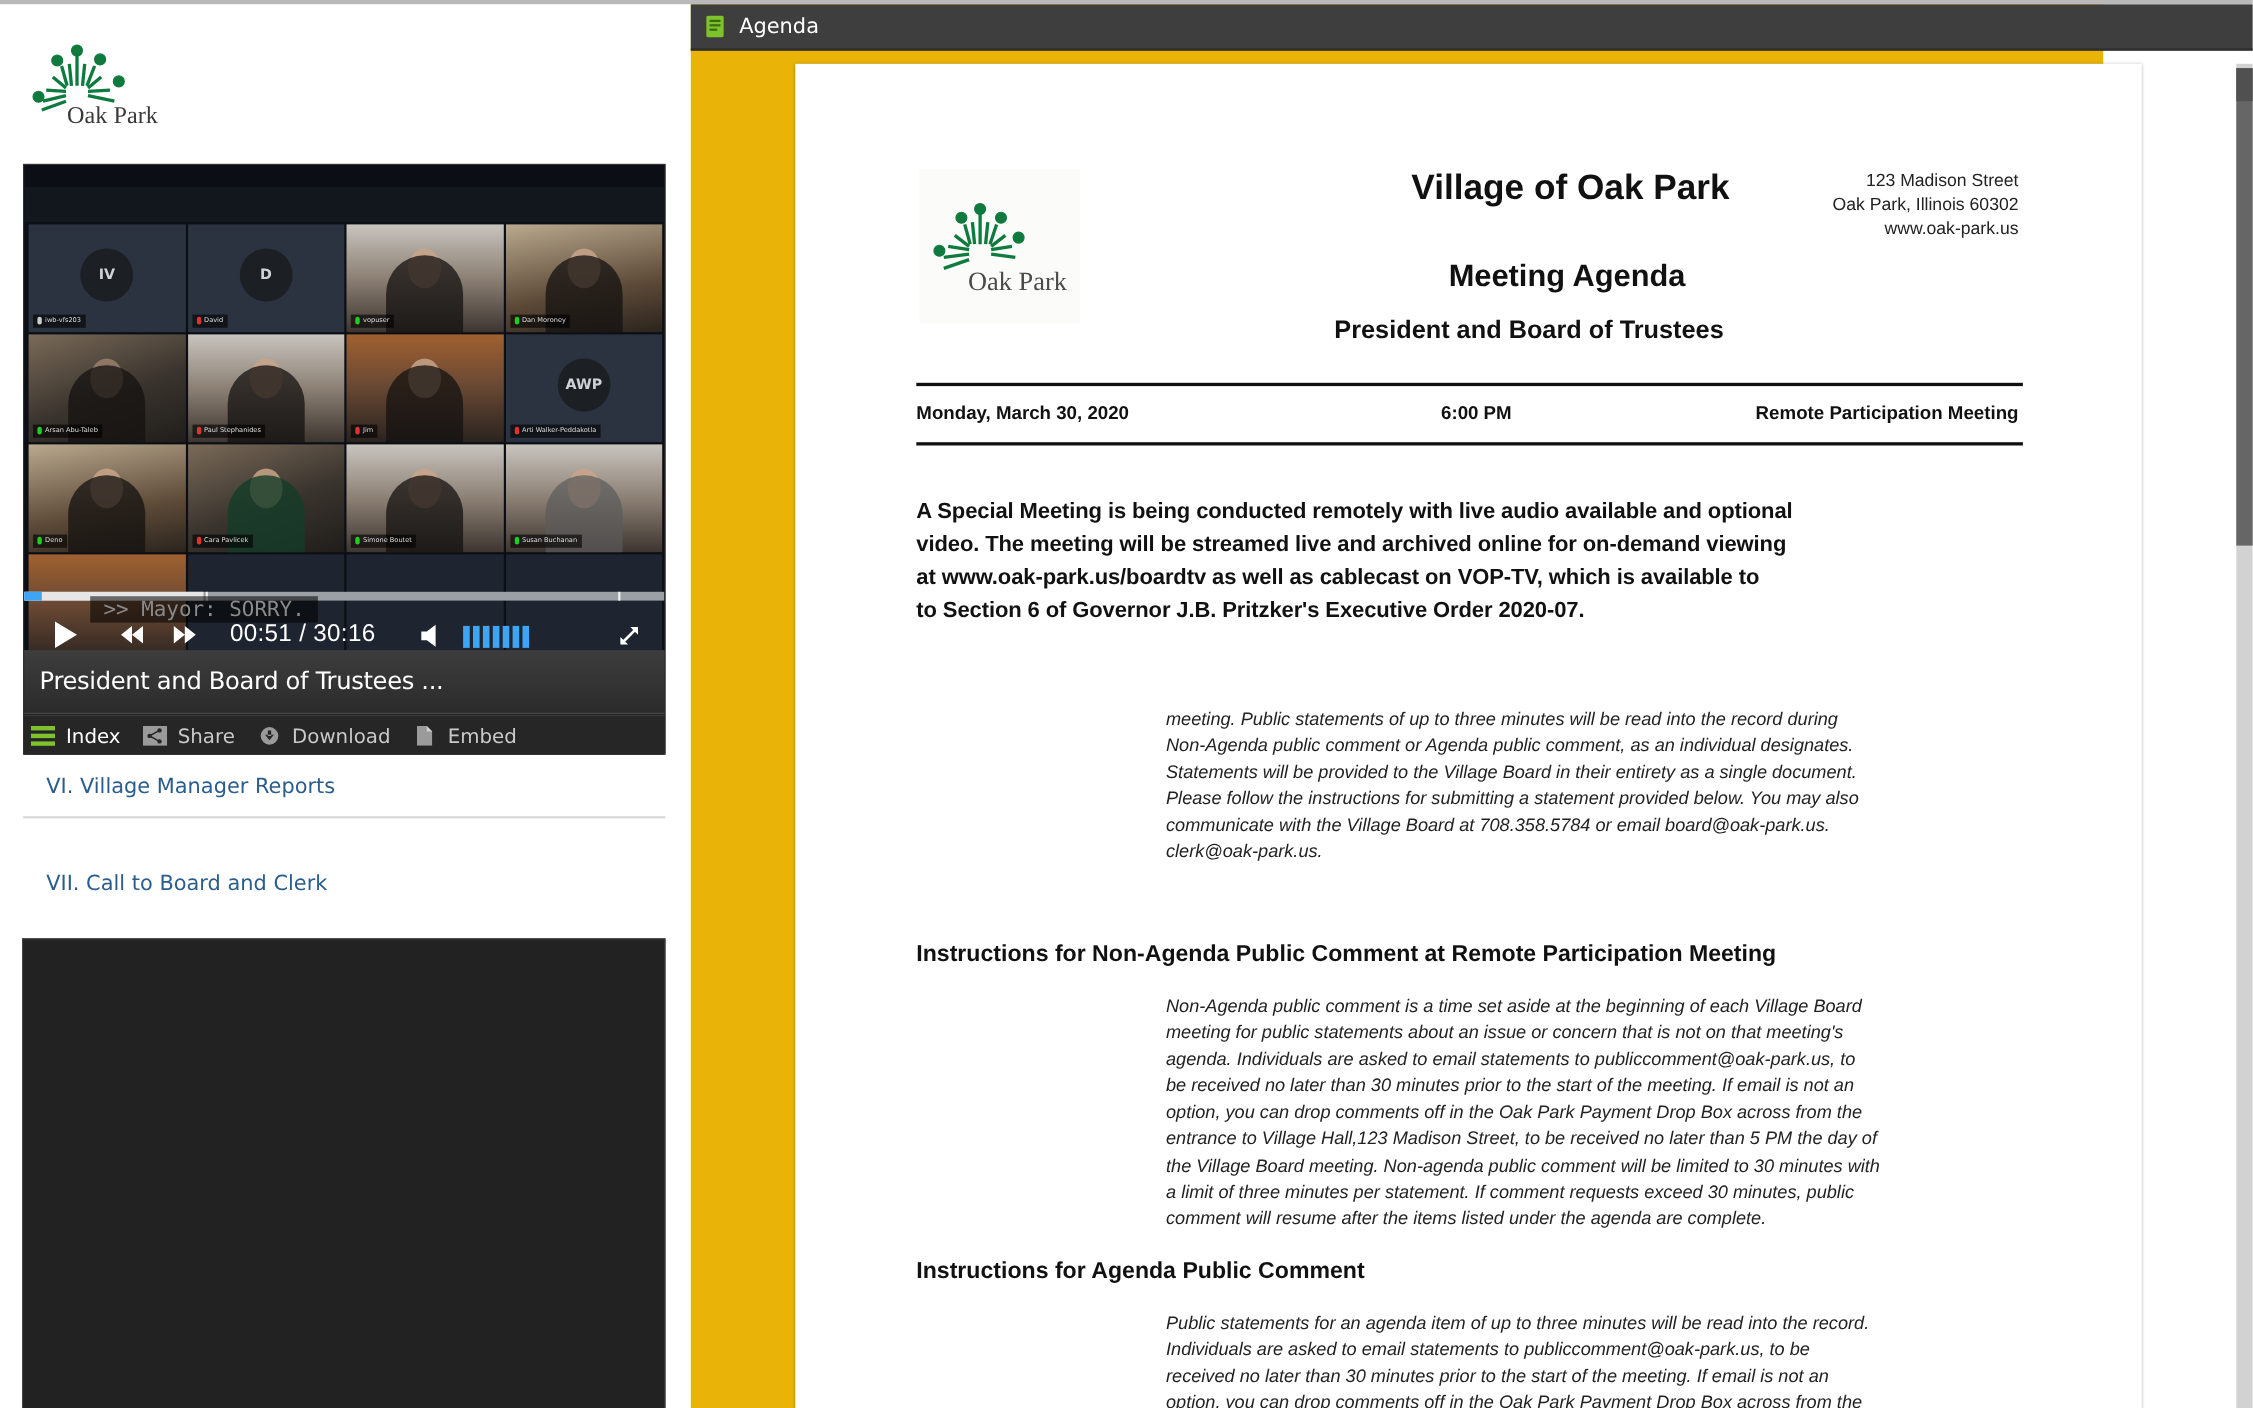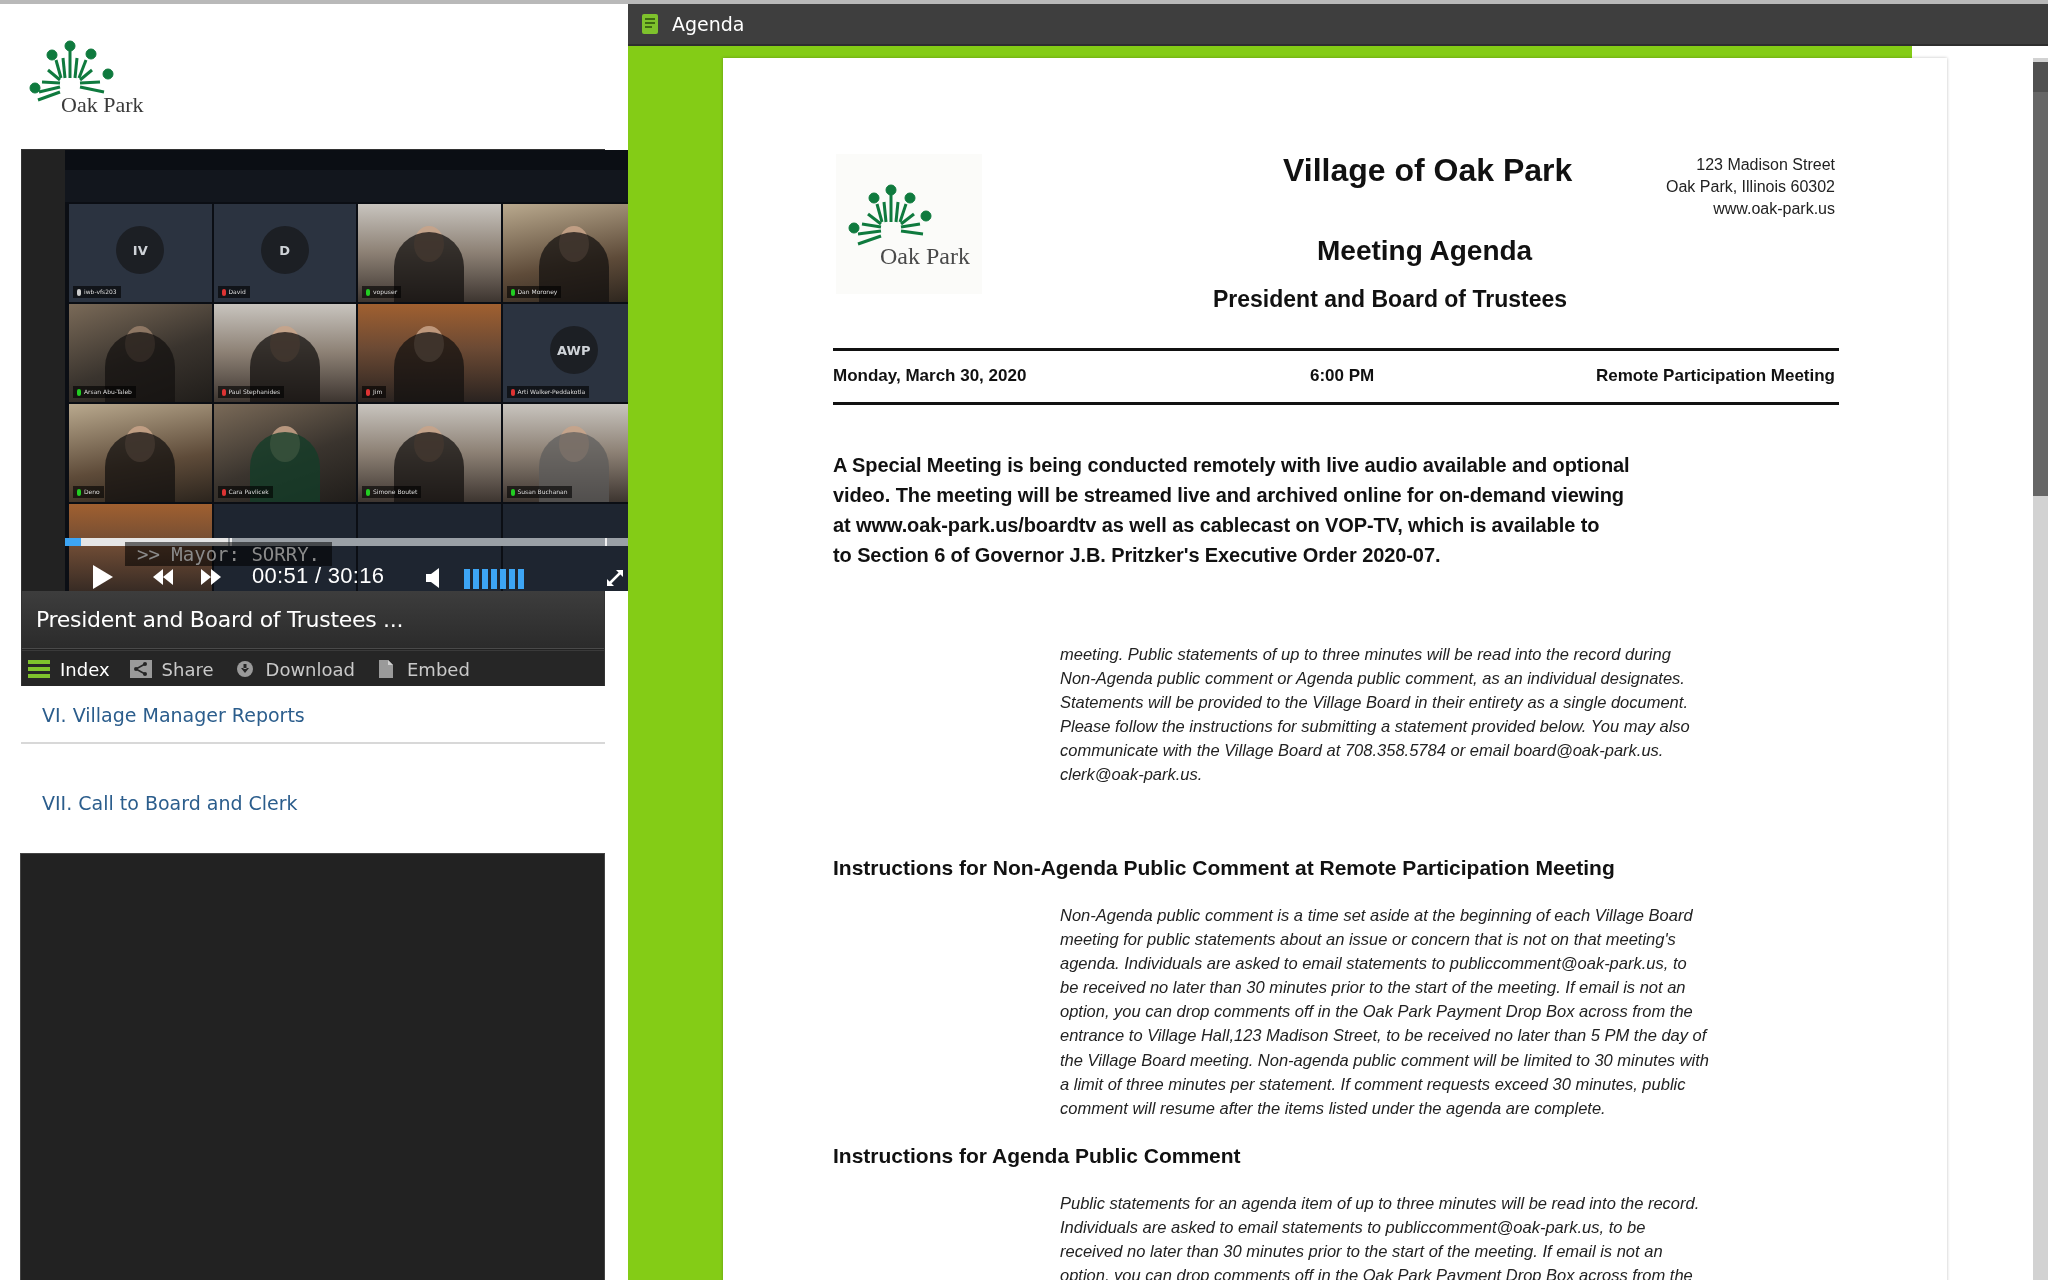--- a/index.html
+++ b/index.html
@@ -8,21 +8,21 @@
 
   
   .topstrip { position: absolute; left: 0; top: 0; width: 2048px; height: 4px; background: #b9b9b9; }
 
   
   .left { position: absolute; left: 0; top: 4px; width: 628px; height: 1276px; background: #ffffff; }
   .logo { position: absolute; left: 20px; top: 32px; width: 136px; height: 84px; }
   .logo svg { width: 136px; height: 84px; }
 
   .player { position: absolute; left: 21px; top: 145px; width: 584px; height: 537px; background: #222; border: 1px solid #333; }
-  .video { position: absolute; left: 0; top: 0; width: 582px; height: 441px; background: #0b0e14; overflow: hidden; margin-left: 43px; }
+  .video { position: absolute; left: 0; top: 0; width: 582px; height: 441px; background: #0b0e14; overflow: hidden; }
   .zoombar { position: absolute; left: 0; top: 20px; width: 582px; height: 32px; background: #12161d; }
   .grid { position: absolute; left: 4px; top: 54px; width: 576px; height: 390px; display: grid; grid-template-columns: repeat(4, 1fr); grid-template-rows: repeat(4, 98px); gap: 2px; }
   .tile { position: relative; background: #2b3340; overflow: hidden; }
   .tile.cam { background: linear-gradient(160deg, #7a6a58 0%, #3a342e 55%, #201d1a 100%); }
   .tile.cam2 { background: linear-gradient(170deg, #b9a98e 0%, #5e4b39 60%, #2b241d 100%); }
   .tile.cam3 { background: linear-gradient(180deg, #c8c4be 0%, #8c8074 50%, #3d3530 100%); }
   .tile.cam4 { background: linear-gradient(180deg, #a06030 0%, #6c4a34 45%, #2a2320 100%); }
   .tile .person { position: absolute; left: 50%; bottom: -10px; width: 70px; height: 80px; margin-left: -35px; border-radius: 35px 35px 8px 8px; background: rgba(20,18,16,0.75); }
   .tile .head { position: absolute; left: 50%; top: 22px; width: 30px; height: 36px; margin-left: -15px; border-radius: 50%; background: #c9a58a; opacity: 0.85; }
   .tile .avatar { position: absolute; left: 50%; top: 22px; width: 48px; height: 48px; margin-left: -24px; border-radius: 50%; background: #1c1f24; color: #cfd3d8; font-size: 13px; display: flex; align-items: center; justify-content: center; font-weight: bold; }
@@ -56,21 +56,21 @@
   .tb-item .ic { width: 22px; height: 22px; margin-right: 10px; display: flex; align-items: center; justify-content: center; }
 
   .index-link { position: absolute; left: 42px; font-size: 19px; color: #2b5d8c; cursor: pointer; }
   .link-vi { top: 700px; }
   .link-vii { top: 788px; }
   .index-divider { position: absolute; left: 21px; top: 738px; width: 584px; height: 2px; background: #d8d8d8; }
 
   .darkbox { position: absolute; left: 20px; top: 849px; width: 585px; height: 431px; background: #222222; border: 1px solid #444; }
 
   
-  .viewer { position: absolute; left: 628px; top: 4px; width: 1284px; height: 1276px; background: #84cc16; }
+  .viewer { position: absolute; left: 628px; top: 4px; width: 1284px; height: 1276px; background: #eab308; }
   .viewer-header { position: absolute; left: 0; top: 0; width: 1420px; height: 42px; background: #3e3e3e; border-bottom: 2px solid #2e2e2e; display: flex; align-items: center; }
   .viewer-header .doc-ic { width: 16px; height: 20px; margin-left: 14px; margin-right: 14px; }
   .viewer-header .label { color: #ffffff; font-size: 19px; font-family: "DejaVu Sans", sans-serif; }
 
   .scrollbar { position: absolute; left: 1405px; top: 54px; width: 15px; height: 1222px; background: #d2d2d2; cursor: pointer; }
   .scrollbar .thumb { position: absolute; left: 0; top: 4px; width: 15px; height: 434px; background: #666666; border-top: 30px solid #505050; }
 
   .page { position: absolute; left: 95px; top: 54px; width: 1224px; height: 1230px; background: #ffffff; box-shadow: 0 0 3px rgba(0,0,0,0.25); font-family: "Liberation Sans", sans-serif; color: #111; }
 
   .doc-logo { position: absolute; left: 113px; top: 96px; width: 146px; height: 140px; background: #fbfbf9; }

